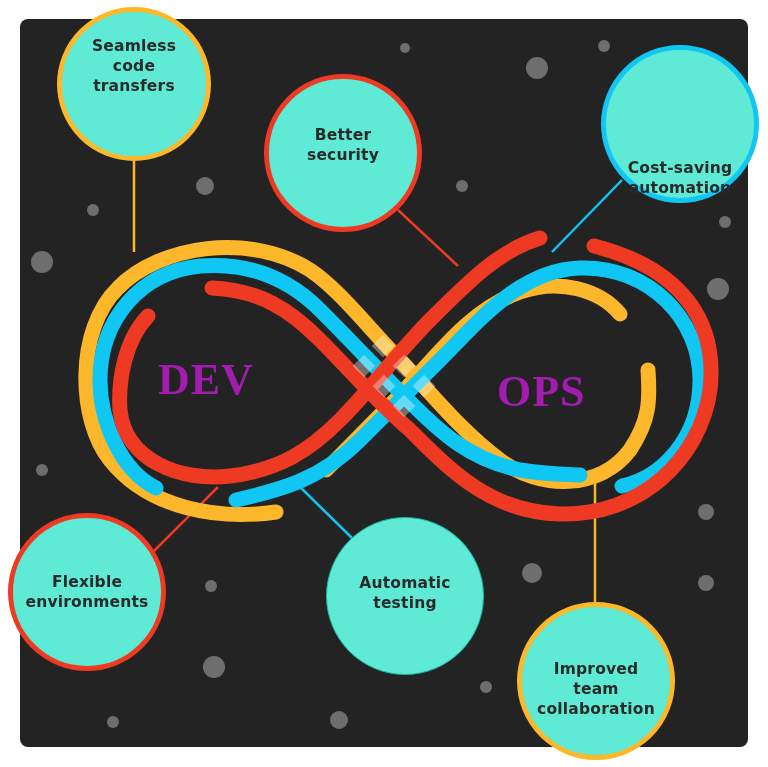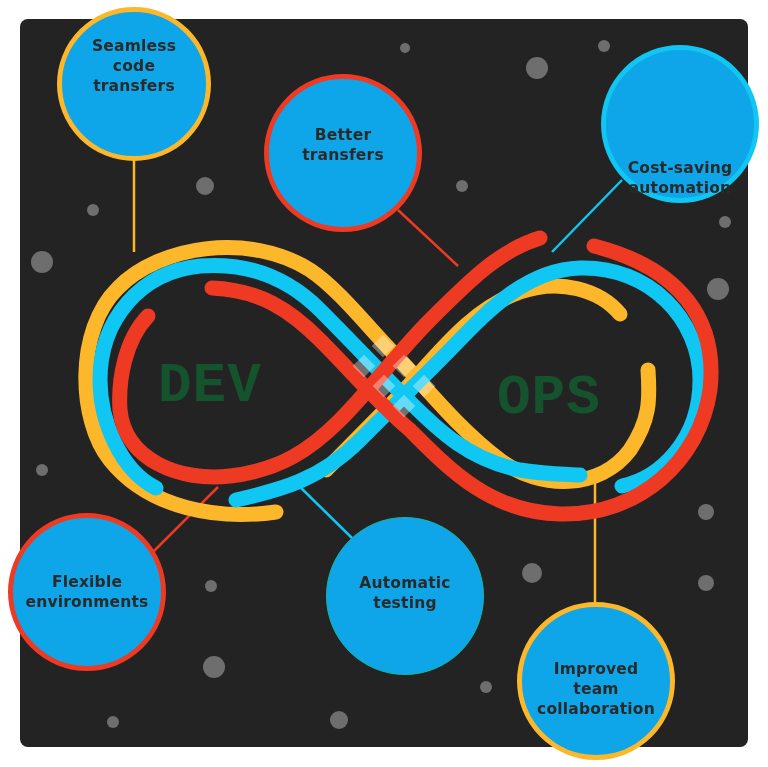--- a/index.html
+++ b/index.html
@@ -1,26 +1,26 @@
 <!DOCTYPE html>
 <html><head>
 <meta charset="utf-8">
 <style>
   html, body { margin:0; padding:0; background:#ffffff; }
   body { width:768px; height:767px; position:relative; overflow:hidden;
          font-family:"DejaVu Sans", sans-serif; }
   .panel { position:absolute; left:20px; top:19px; width:728px; height:728px;
            background:#232323; border-radius:8px; overflow:hidden; }
   svg.art { position:absolute; left:0; top:0; width:768px; height:767px; }
-  .bubble { position:absolute; border-radius:50%; background:#0ea5e9; box-sizing:border-box;
+  .bubble { position:absolute; border-radius:50%; background:#5eead4; box-sizing:border-box;
             display:flex; align-items:center; justify-content:center; text-align:center; }
   .bubble span { font-weight:bold; font-size:15.5px; line-height:20px; color:#2a2a2a;
                  white-space:pre-line; letter-spacing:0.2px; }
-  .big { position:absolute; font-family:Liberation Mono, monospace; font-weight:bold;
-         color:#14532d; font-size:56px; letter-spacing:1px; line-height:1; }
+  .big { position:absolute; font-family:Liberation Serif, serif; font-weight:bold;
+         color:#a21caf; font-size:44px; letter-spacing:1px; line-height:1; }
 </style>
 </head>
 <body>
 
 <div class="panel"></div>
 
 <svg class="art" viewBox="0 0 768 767">
 
   <g fill="#6e6e6e">
     <circle cx="405" cy="48" r="5"></circle>
@@ -78,21 +78,21 @@
 <div class="big" style="left:486px; top:370px;margin-left:11px;">OPS</div>
 
 <div class="bubble" style="left:57px; top:7px; width:154px; height:154px; border:5px solid #FDB72A;">
   <span style="margin-top:-36px;">Seamless
 code
 transfers</span>
 </div>
 
 <div class="bubble" style="left:264px; top:74px; width:158px; height:158px; border:5px solid #EE3A23;">
   <span style="margin-top:-16px;">Better
-transfers</span>
+security</span>
 </div>
 
 <div class="bubble" style="left:601px; top:45px; width:158px; height:158px; border:5px solid #10C6F2;align-items:flex-end;">
   <span style="margin-top:-32px;">Cost-saving
 automation</span>
 </div>
 
 <div class="bubble" style="left:8px; top:513px; width:158px; height:158px; border:5px solid #EE3A23;">
   <span>Flexible
 environments</span>

